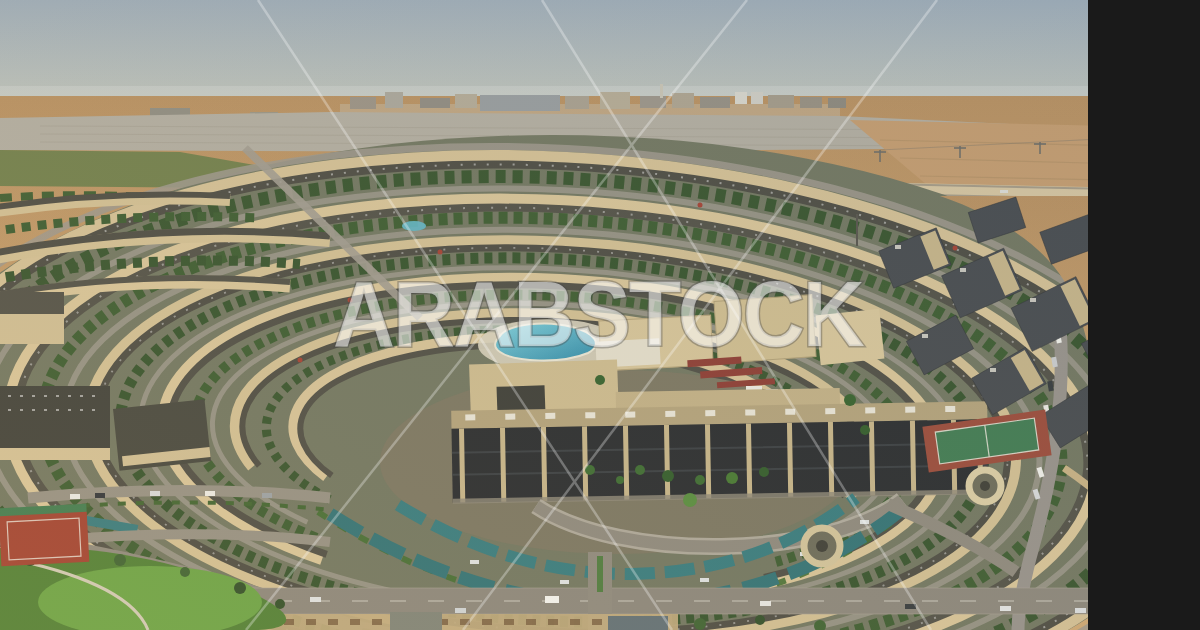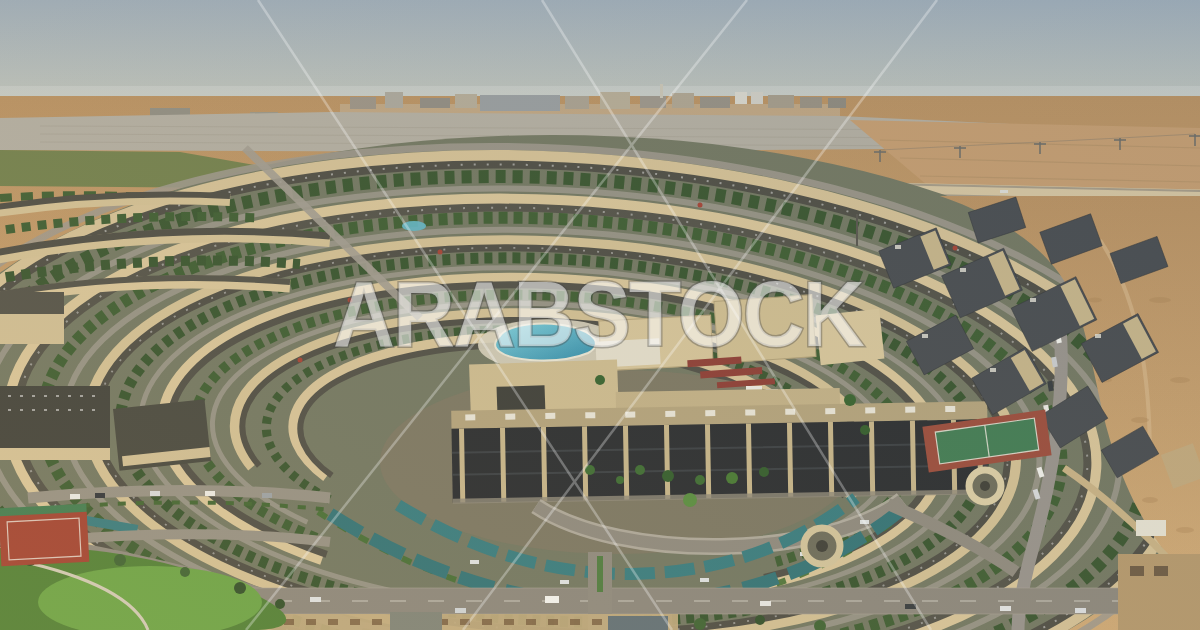--- a/index.html
+++ b/index.html
@@ -1,16 +1,16 @@
 <!DOCTYPE html>
 <html><head>
 <meta charset="utf-8">
 <style>
   html,body{margin:0;padding:0;background:#1a1a1a;}
-  .stage{position:relative;width:1200px;height:630px;overflow:hidden;background:#b69a6e;
+  .stage{position:relative;width:1088px;height:630px;overflow:hidden;background:#b69a6e;
          font-family:"Liberation Sans", sans-serif;}
   svg{display:block}
   .wm-text{font-family:"Liberation Sans", sans-serif;font-weight:700;
            paint-order:stroke;letter-spacing:-2px;}
 </style>
 </head>
 <body>
 
 <div class="stage">
 <svg width="1200" height="630" viewBox="0 0 1200 630">

